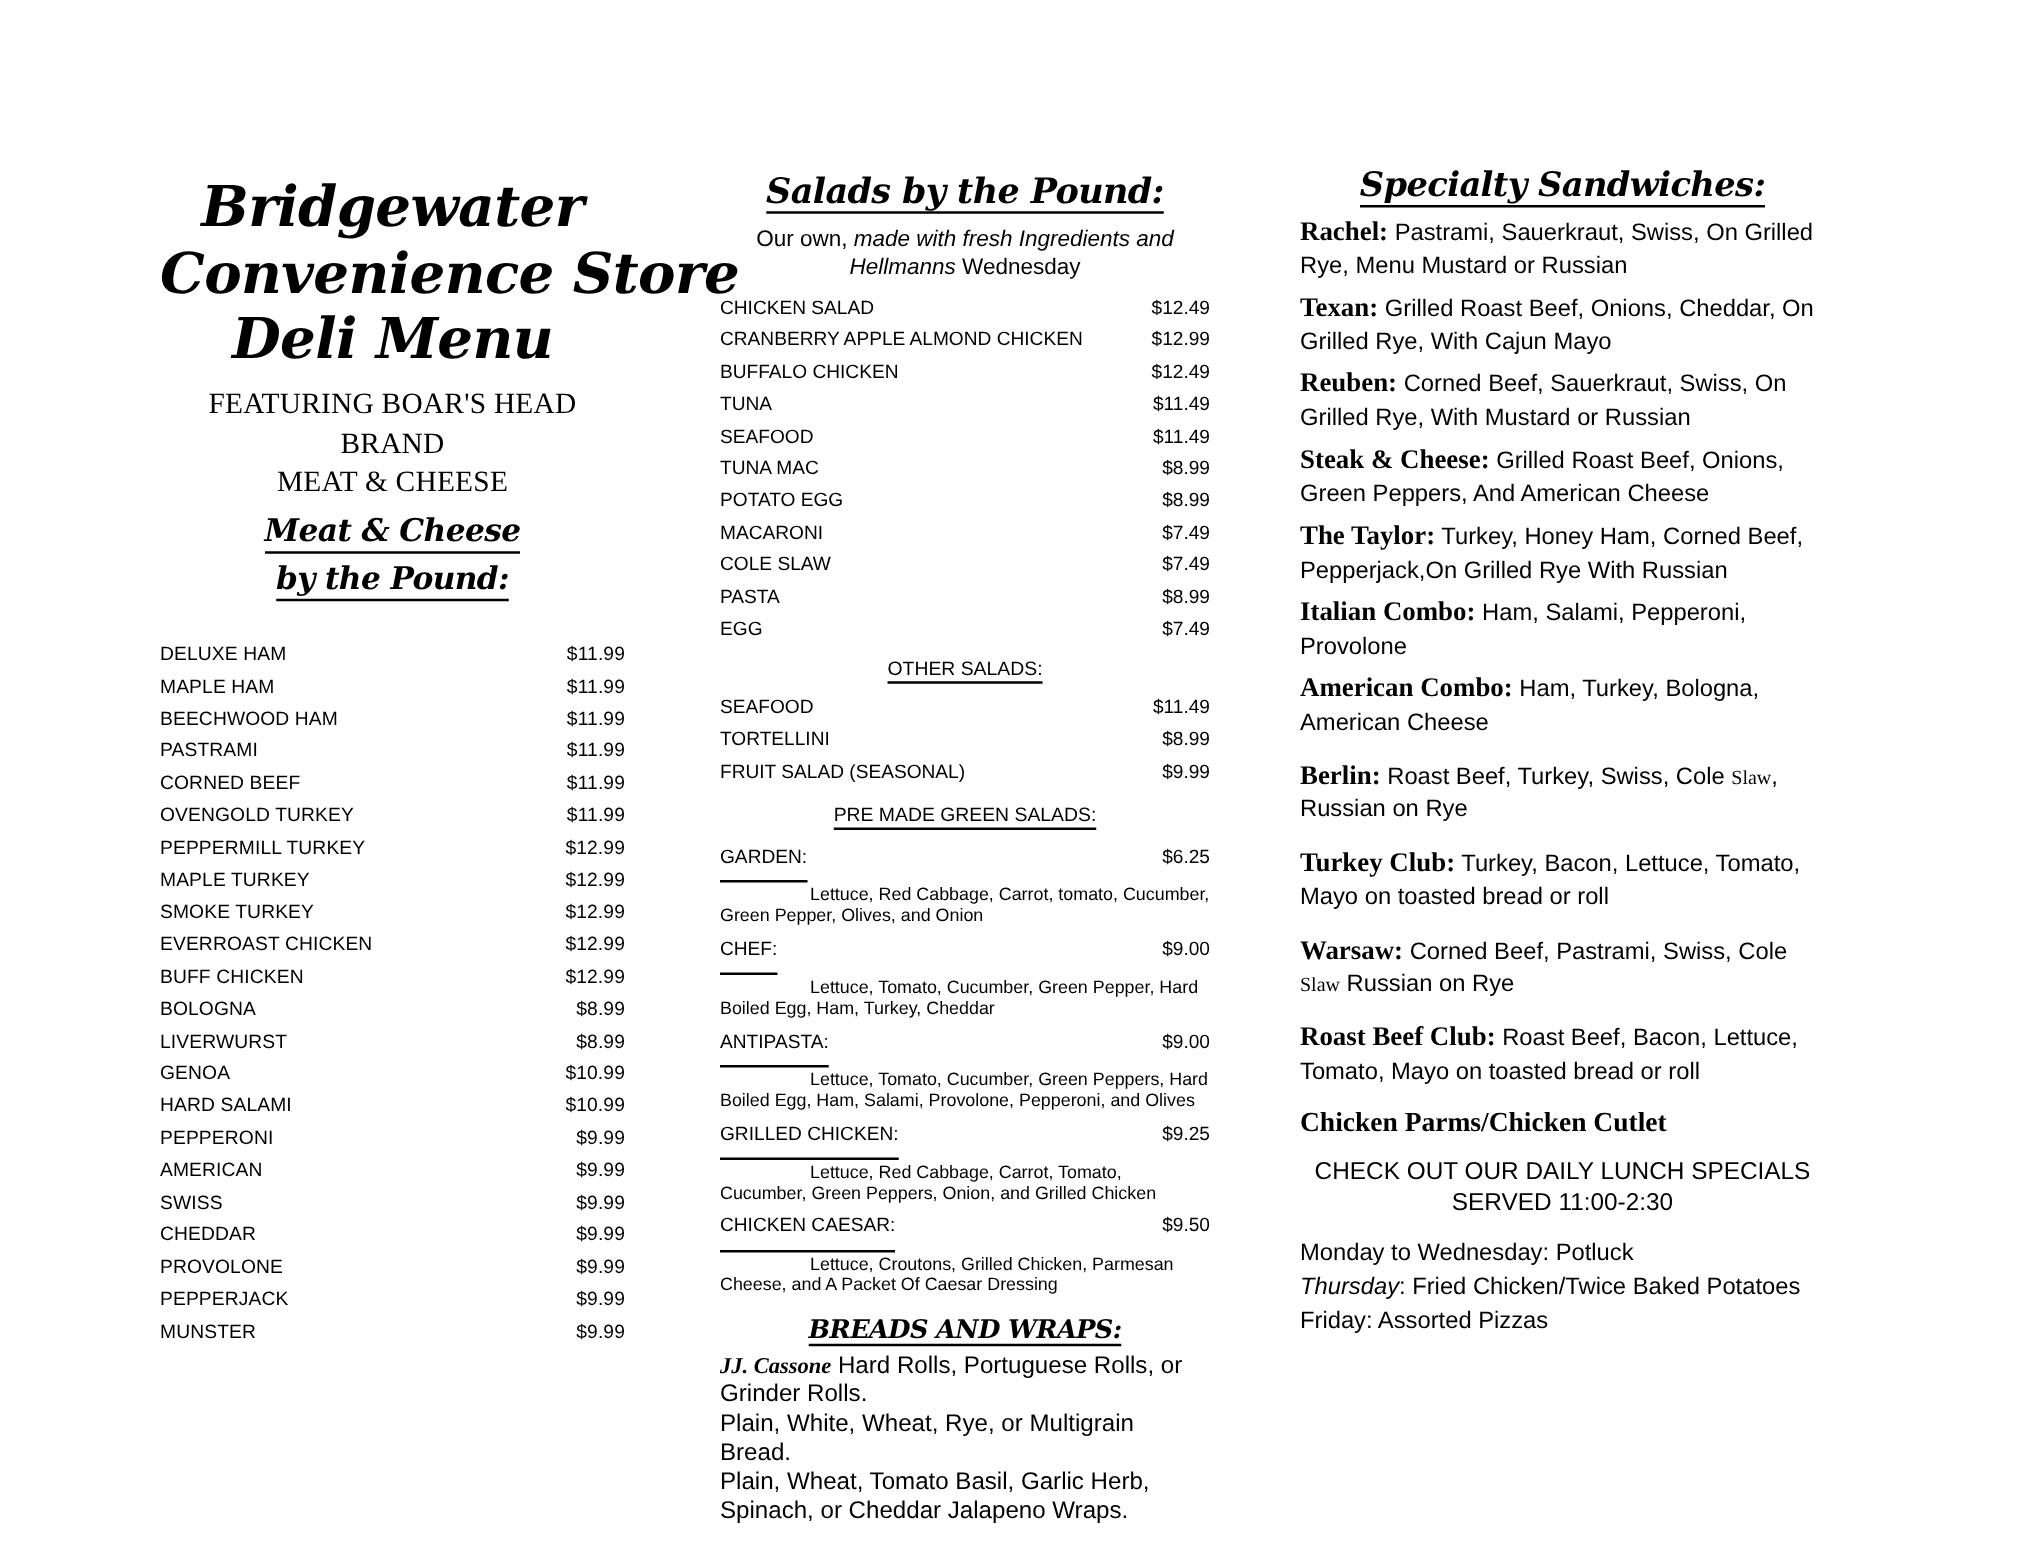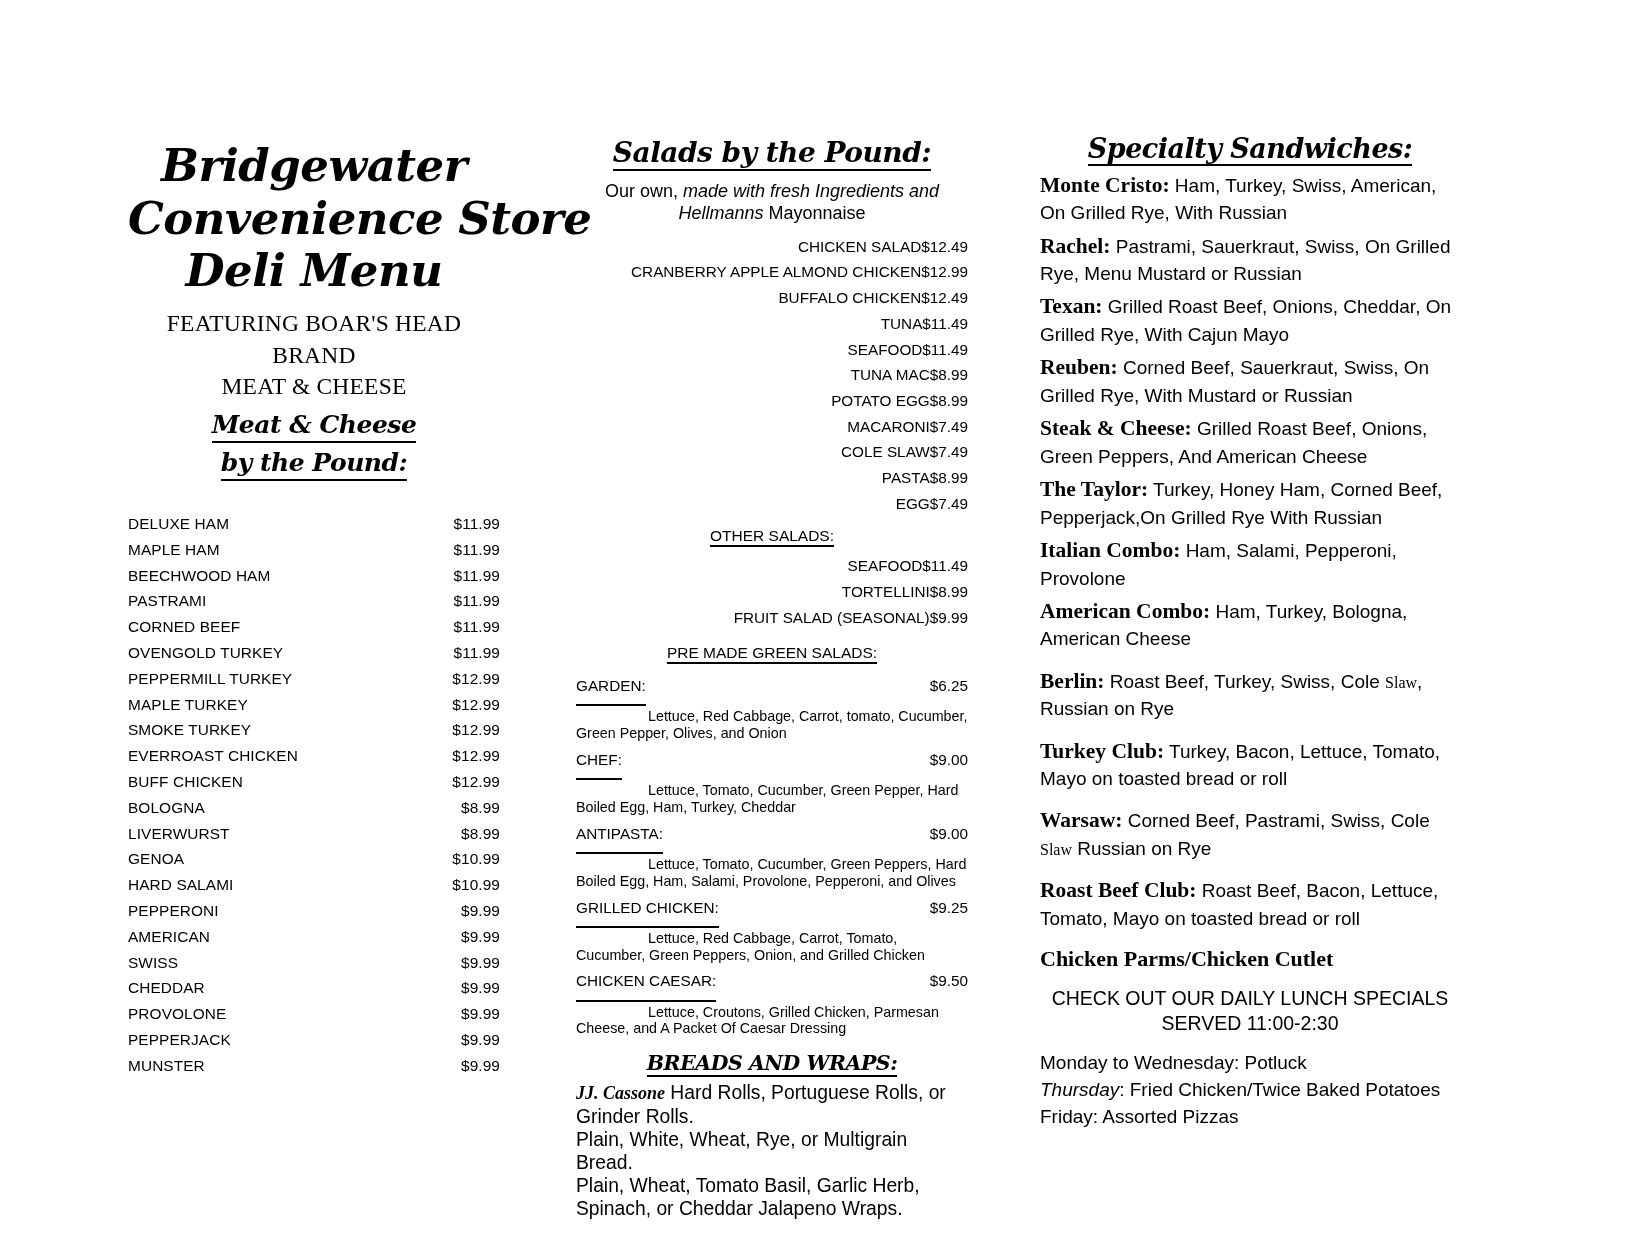--- a/index.html
+++ b/index.html
@@ -112,21 +112,21 @@
     text-align: center;
     font-size: 18px;
     line-height: 1.25;
     margin-top: 9px;
   }
   .mid-sub i { font-style: italic; }
 
   .sal-list { margin-top: 9px; }
   .sal-row {
     display: flex;
-    justify-content: flex-end;
+    justify-content: space-between;
     align-items: baseline;
     font-size: 15.3px;
     line-height: 1;
     height: 25.7px;
     padding-top: 5px;
   }
   .sal-row .nm { white-space: nowrap; }
 
   .sub-head {
     text-align: center;
@@ -346,21 +346,21 @@
   </div>
 
   <div class="col col-mid">
 
     <div class="mid-title script">
       <span class="u">Salads by the Pound:</span>
     </div>
 
     <div class="mid-sub">
       <span>Our own, </span><i>made with fresh Ingredients and</i><br>
-      <i>Hellmanns</i><span> Mayonnaise</span>
+      <i>Hellmanns</i><span> Wednesday</span>
     </div>
 
     <div class="sal-list" id="salad-list">
         <div class="sal-row">
           <span class="nm">CHICKEN  SALAD</span>
           <span class="pc">$12.49</span>
         </div>
         <div class="sal-row">
           <span class="nm">CRANBERRY APPLE ALMOND CHICKEN</span>
           <span class="pc">$12.99</span>
@@ -475,21 +475,20 @@
     </div>
   </div>
 
   <div class="col col-right">
 
     <div class="spec-title script">
       <span class="u">Specialty Sandwiches:</span>
     </div>
 
     <div id="sandwich-list">
-        <div class="sand"><span class="nm">Monte Cristo:</span><span> Ham, Turkey, Swiss, American, On Grilled Rye, With Russian</span></div>
         <div class="sand"><span class="nm">Rachel:</span><span> Pastrami, Sauerkraut, Swiss, On Grilled Rye, Menu Mustard or Russian</span></div>
         <div class="sand"><span class="nm">Texan:</span><span> Grilled Roast Beef, Onions, Cheddar, On Grilled Rye, With Cajun Mayo</span></div>
         <div class="sand"><span class="nm">Reuben:</span><span> Corned Beef, Sauerkraut, Swiss, On Grilled Rye, With Mustard or Russian</span></div>
         <div class="sand"><span class="nm">Steak &amp; Cheese:</span><span> Grilled Roast Beef, Onions, Green Peppers, And American Cheese</span></div>
         <div class="sand"><span class="nm">The Taylor:</span><span> Turkey, Honey Ham, Corned Beef, Pepperjack,On Grilled Rye With Russian</span></div>
         <div class="sand"><span class="nm">Italian Combo:</span><span> Ham, Salami, Pepperoni, Provolone</span></div>
         <div class="sand"><span class="nm">American Combo:</span><span> Ham, Turkey, Bologna, American Cheese</span></div>
       </div>
 
     <div class="sand gap">

